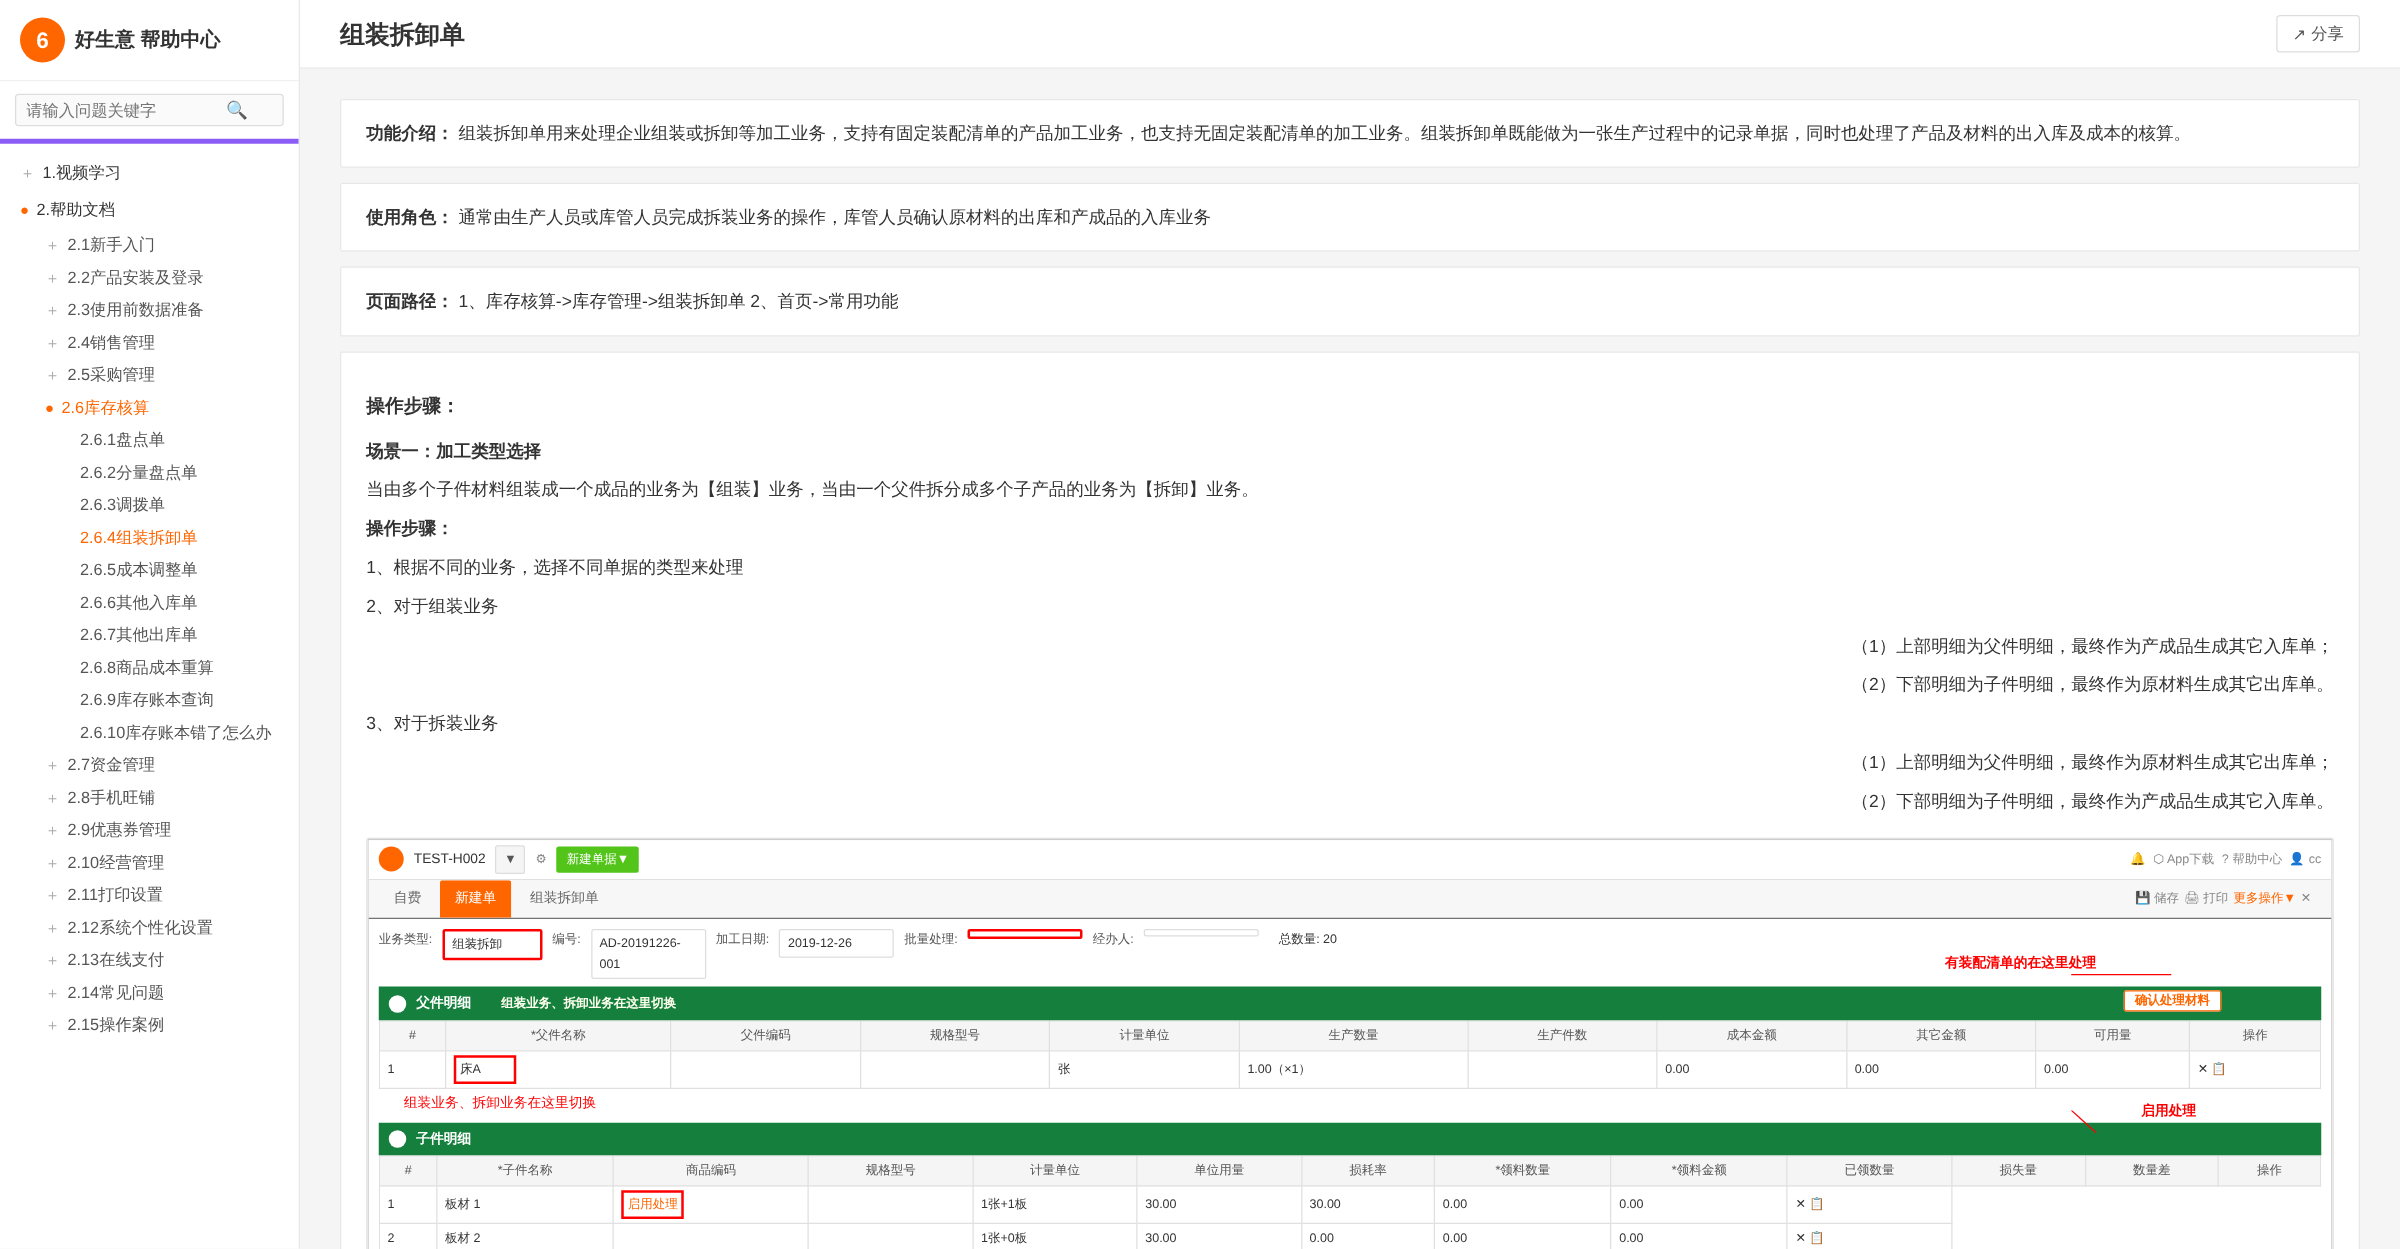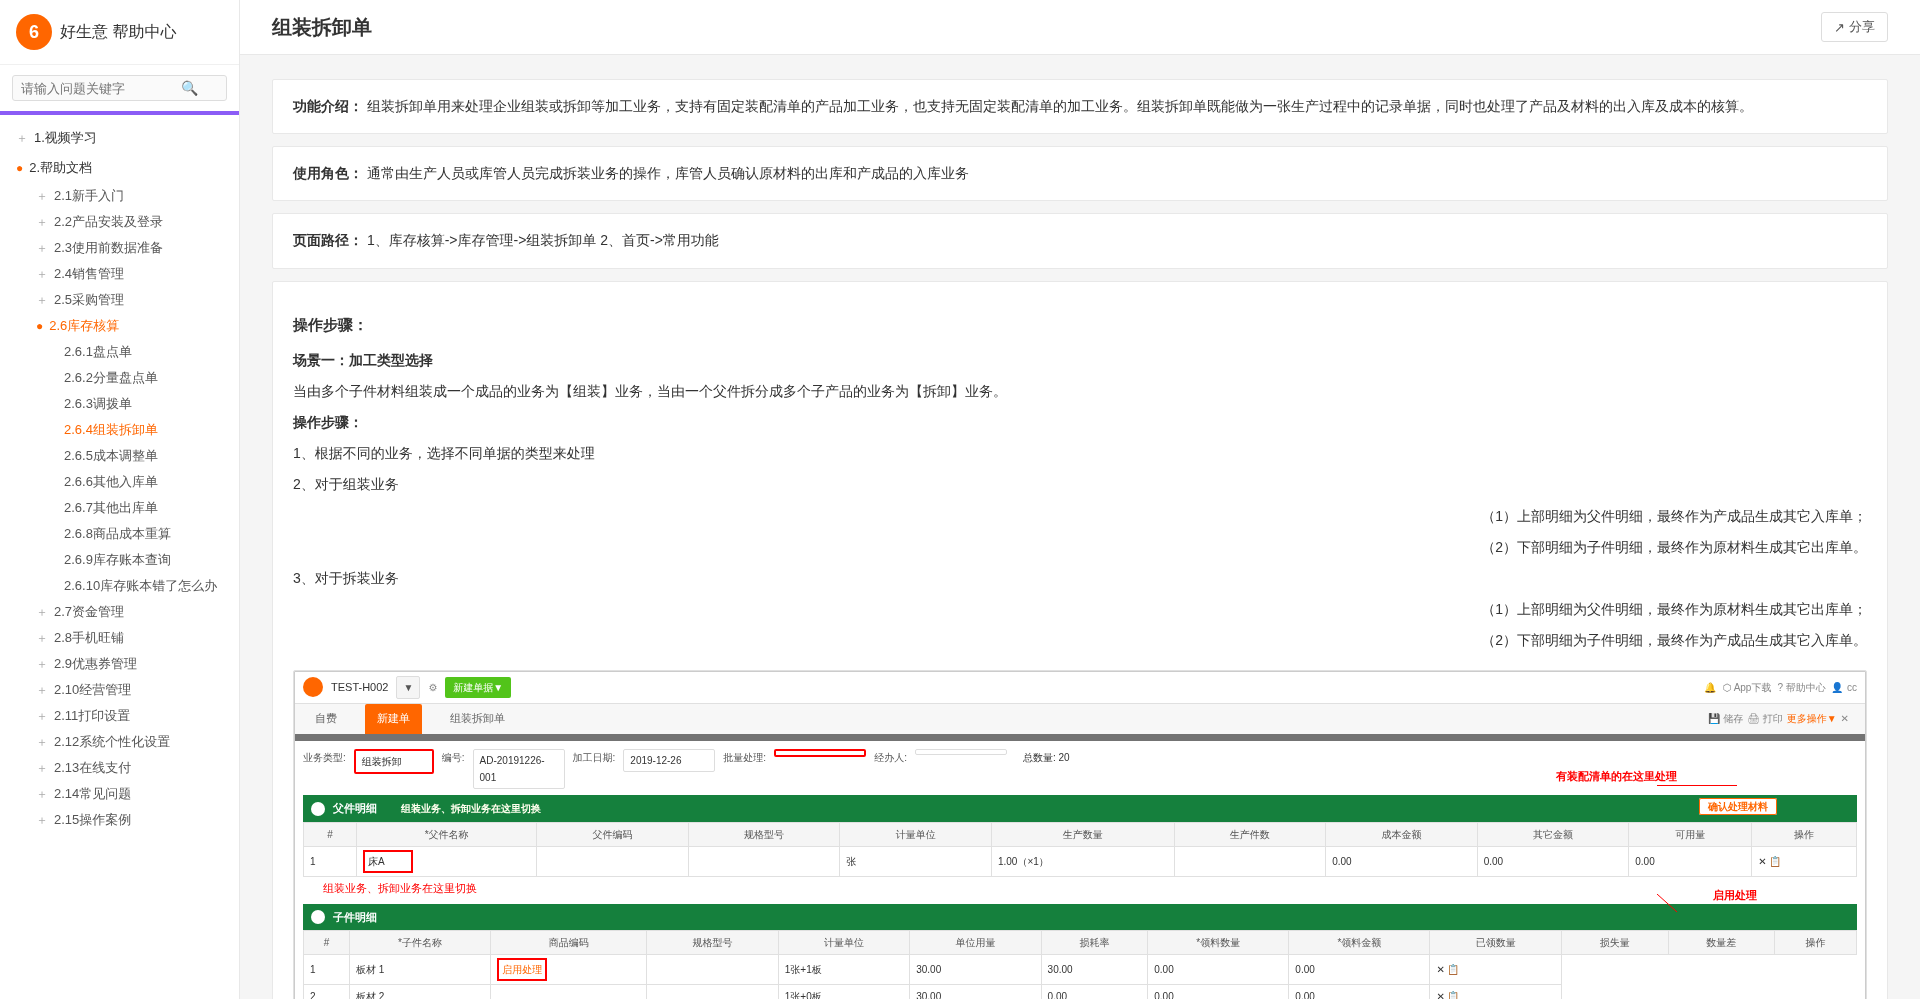--- a/index.html
+++ b/index.html
@@ -22,21 +22,21 @@
       padding: 14px 16px;
       border-bottom: 1px solid #f0f0f0;
     }
     .logo-icon {
       width: 36px; height: 36px;
       background: #f60;
       border-radius: 50%;
       display: flex; align-items: center; justify-content: center;
       color: #fff; font-weight: bold; font-size: 18px; margin-right: 8px;
     }
-    .logo-text { font-size: 16px; font-weight: normal; color: #333; }
+    .logo-text { font-size: 16px; font-weight: bold; color: #333; }
     #search-area {
       padding: 10px 12px;
       border-bottom: 4px solid #8b5cf6;
     }
     .search-box {
       display: flex; align-items: center;
       border: 1px solid #ddd; border-radius: 3px;
       background: #fafafa; padding: 4px 8px;
     }
     .search-box input {
@@ -107,22 +107,22 @@
       background: #fff; border-bottom: 1px solid #e0e0e0;
       padding: 4px 8px; display: flex; align-items: center; gap: 8px;
       font-size: 11px; color: #555;
     }
     .mock-logo { width: 20px; height: 20px; background: #f60; border-radius: 50%; display: inline-block; }
     .mock-company { font-size: 11px; color: #333; }
     .mock-dropdown { background: #f5f5f5; border: 1px solid #ddd; padding: 2px 6px; border-radius: 2px; font-size: 10px; }
     .mock-btn-green { background: #52c41a; color: #fff; padding: 2px 8px; border-radius: 2px; font-size: 10px; }
     .mock-icons { margin-left: auto; display: flex; gap: 6px; align-items: center; font-size: 10px; color: #888; }
     .mock-tab-bar {
-      background: #f7f7f7; border-bottom: 7px solid #737373;
-      padding: 0 8px; display: flex; align-items: center; gap: 16px;
+      background: #f7f7f7; border-bottom: 1px solid #737373;
+      padding: 0 8px; display: flex; align-items: center; gap: 3px;
     }
     .mock-tab { padding: 5px 12px; font-size: 11px; color: #666; cursor: pointer; border-bottom: 2px solid transparent; }
     .mock-tab.active { color: #fff; background: #f60; border-radius: 2px 2px 0 0; }
     .mock-content { padding: 8px; }
     .mock-form-row { display: flex; gap: 8px; align-items: flex-start; margin-bottom: 6px; flex-wrap: wrap; }
     .mock-label { font-size: 10px; color: #555; white-space: nowrap; }
     .mock-input { border: 1px solid #ddd; padding: 2px 6px; font-size: 10px; border-radius: 2px; width: 92px; }
     .mock-table { width: 100%; border-collapse: collapse; font-size: 10px; }
     .mock-table th { background: #f5f5f5; padding: 3px 6px; border: 1px solid #e0e0e0; font-weight: normal; color: #555; }
     .mock-table td { padding: 3px 6px; border: 1px solid #e0e0e0; color: #333; }

